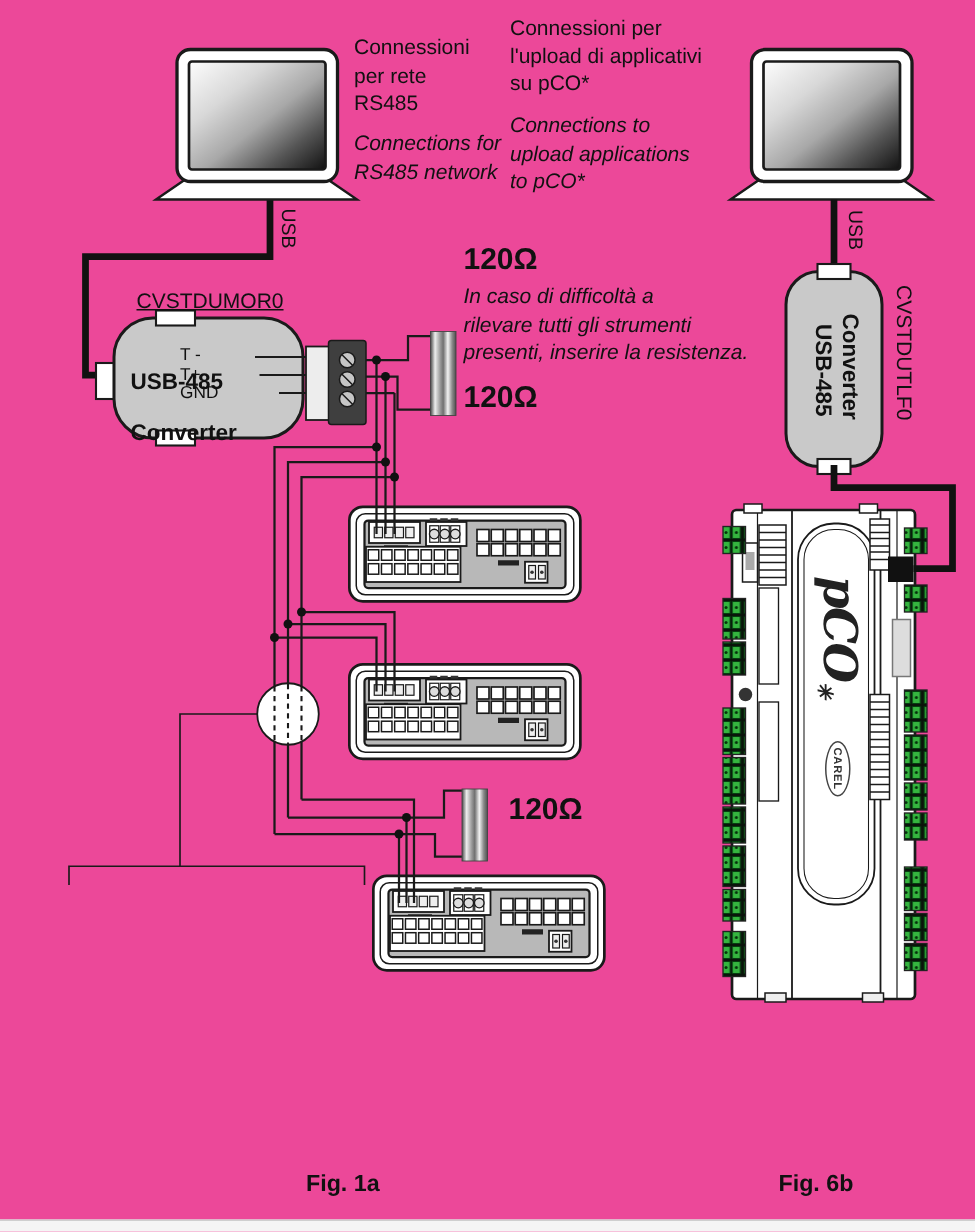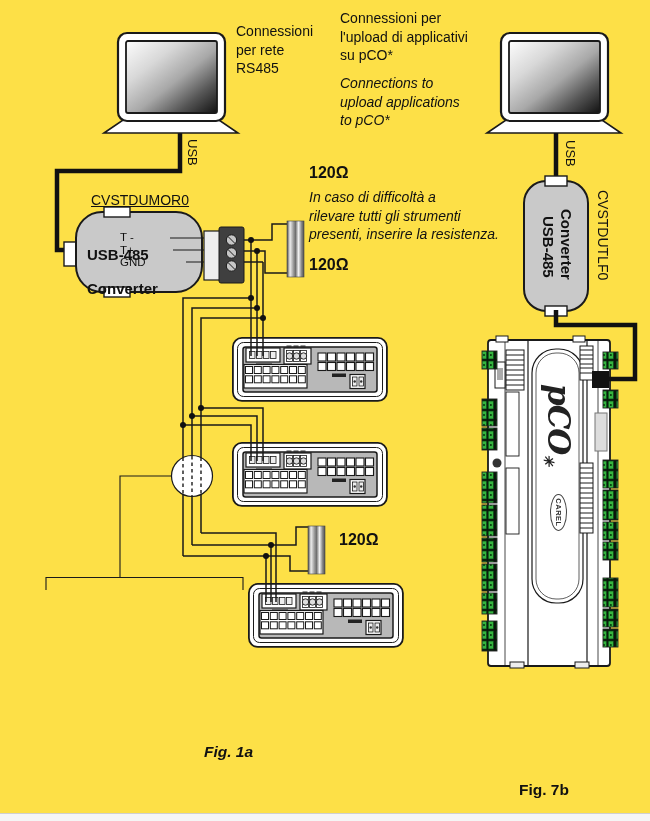--- a/index.html
+++ b/index.html
@@ -1,25 +1,25 @@
 <!DOCTYPE html>
 <html><head>
 <meta charset="utf-8">
 <style>
   html,body{margin:0;padding:0;background:#fff;}
-  #page{position:relative;width:650px;height:821px;background:#fde047;overflow:hidden;
+  #page{position:relative;width:650px;height:821px;background:#ec4899;overflow:hidden;
         font-family:"Liberation Sans",sans-serif;color:#111;}
   #art{position:absolute;left:0;top:0;}
   .t{position:absolute;white-space:pre-line;font-size:14px;line-height:18.5px;color:#111;}
   .it{font-style:italic;}
   .small{font-size:11.5px;line-height:12px;}
   .r90{position:absolute;transform-origin:0 0;transform:rotate(90deg);white-space:nowrap;}
   .ralign{text-align:left;}
   .fig{font-size:15.5px;font-weight:bold;}
-  .ohm{font-size:16px;font-weight:bold;text-align:right;}
+  .ohm{font-size:20px;font-weight:bold;text-align:right;}
   .convlbl{font-size:15px;line-height:17px;font-weight:bold;}
   .usb{font-size:13px;}
   .model{font-size:14px;}
   #pco-logo{font-family:"DejaVu Serif",serif;font-style:italic;font-weight:bold;
             font-size:31px;letter-spacing:-1px;color:#222;}
   #pco-logo .star{font-size:14px;vertical-align:-4px;letter-spacing:0;}
   #carel-oval{width:35px;height:15px;border:1.2px solid #444;border-radius:50%;
               font-size:7.5px;font-weight:bold;text-align:center;line-height:15px;
               letter-spacing:.5px;color:#333;}
   #page-edge{position:absolute;left:0;top:813px;width:650px;height:8px;
@@ -239,20 +239,22 @@
     </g>
   </g>
 
   <path d="M556,310 V325 H635 V379 H609" fill="none" stroke="#111" stroke-width="4.5"></path>
   <rect x="592" y="371" width="17" height="17" fill="#111"></rect>
 </svg>
 
 <div class="t" style="left:236px;top:22px;">Connessioni
 per rete
 RS485</div>
+<div class="t it" style="left:236px;top:86px;">Connections for
+RS485 network</div>
 
 <div class="t ralign" style="left:340px;top:9px;width:170px;">Connessioni per
 l'upload di applicativi
 su pCO*</div>
 <div class="t ralign it" style="left:340px;top:74px;width:170px;">Connections to
 upload applications
 to pCO*</div>
 
 <div class="r90 usb" style="left:200px;top:139px;">USB</div>
 <div class="r90 usb" style="left:578px;top:140px;">USB</div>
@@ -277,17 +279,17 @@
 <div class="r90 model" style="left:611px;top:190px;">CVSTDUTLF0</div>
 <div class="r90 convlbl" style="left:557px;top:216px;">USB-485</div>
 <div class="r90 convlbl" style="left:575px;top:209px;">Converter</div>
 
 <div class="r90" id="pco-logo" style="left:577px;top:384px;width:88px;">
   <span>pCO</span><span class="star">✳</span>
 </div>
 <div class="r90" id="carel-oval" style="left:567px;top:494px;">CAREL</div>
 
 
-<div class="t fig" style="left:204px;top:743px;font-style:italic;">Fig. 1a</div>
-<div class="t fig" style="left:519px;top:781px;">Fig. 7b</div>
+<div class="t fig" style="left:204px;top:781px;">Fig. 1a</div>
+<div class="t fig" style="left:519px;top:781px;">Fig. 6b</div>
 
 <div id="page-edge"></div>
 </div>
 
 </body></html>

